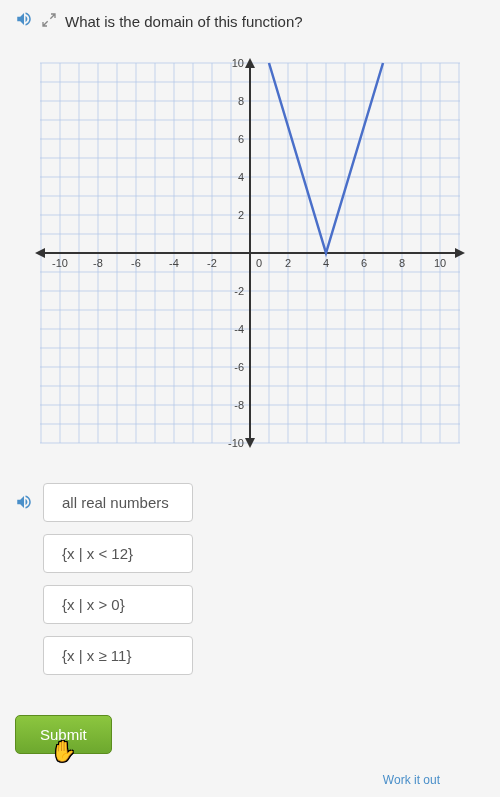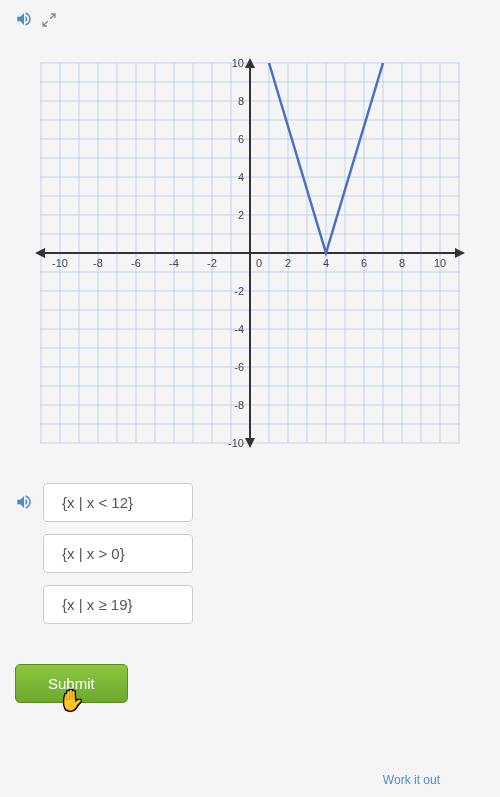--- a/index.html
+++ b/index.html
@@ -63,21 +63,21 @@
       color: #555;
       cursor: pointer;
       text-align: left;
       min-width: 150px;
     }
     .submit-btn {
       background: linear-gradient(#8cc63f, #6da82e);
       border: 1px solid #5b8c1e;
       border-radius: 5px;
       color: #fff;
-      padding: 10px 32px;
+      padding: 10px 24px;
       font-size: 15px;
       cursor: pointer;
       position: relative;
       margin-top: 20px;
     }
     .cursor-overlay {
       position: absolute;
       left: 50%;
       bottom: -10px;
       transform: translateX(-50%);
@@ -104,20 +104,21 @@
   <span class="audio-icon">
     <svg width="18" height="18" viewBox="0 0 24 24" fill="currentColor">
         <path d="M3 9v6h4l5 5V4L7 9H3zm13.5 3c0-1.77-1.02-3.29-2.5-4.03v8.05c1.48-.73 2.5-2.25 2.5-4.02zM14 3.23v2.06c2.89.86 5 3.54 5 6.71s-2.11 5.85-5 6.71v2.06c4.01-.91 7-4.49 7-8.77s-2.99-7.86-7-8.77z"></path>
       </svg>
   </span>
   <span class="expand-icon">
     <svg width="16" height="16" viewBox="0 0 24 24" fill="none" stroke="currentColor" stroke-width="2">
         <path d="M15 3h6v6M9 21H3v-6M21 3l-7 7M3 21l7-7"></path>
       </svg>
   </span>
+  <span class="question-text">What is the domain of this function?</span>
 </div>
 
 <div class="chart-container">
   <svg width="440" height="400" viewBox="0 0 440 400">
     <g id="chart-grid">
         <line x1="11" y1="10" x2="11" y2="390" stroke="#b0c4e8" stroke-width="0.7"></line>
         <line x1="10" y1="409" x2="430" y2="409" stroke="#b0c4e8" stroke-width="0.7"></line>
         <line x1="30" y1="10" x2="30" y2="390" stroke="#b0c4e8" stroke-width="0.7"></line>
         <line x1="10" y1="390" x2="430" y2="390" stroke="#b0c4e8" stroke-width="0.7"></line>
         <line x1="49" y1="10" x2="49" y2="390" stroke="#b0c4e8" stroke-width="0.7"></line>
@@ -196,23 +197,24 @@
   </svg>
 </div>
 
 <div class="options-section">
   <span class="audio-icon-2">
     <svg width="18" height="18" viewBox="0 0 24 24" fill="currentColor">
         <path d="M3 9v6h4l5 5V4L7 9H3zm13.5 3c0-1.77-1.02-3.29-2.5-4.03v8.05c1.48-.73 2.5-2.25 2.5-4.02zM14 3.23v2.06c2.89.86 5 3.54 5 6.71s-2.11 5.85-5 6.71v2.06c4.01-.91 7-4.49 7-8.77s-2.99-7.86-7-8.77z"></path>
       </svg>
   </span>
   <div class="options-list">
+    <button class="option-btn">all real numbers</button>
     <button class="option-btn">{x | x &lt; 12}</button>
     <button class="option-btn">{x | x &gt; 0}</button>
-    <button class="option-btn">{x | x ≥ 19}</button>
+    <button class="option-btn">{x | x ≥ 11}</button>
   </div>
 </div>
 
 <button class="submit-btn">
   <span>Submit</span>
   <span class="cursor-overlay">✋</span>
 </button>
 
 <span class="work-link">Work it out</span>
 

